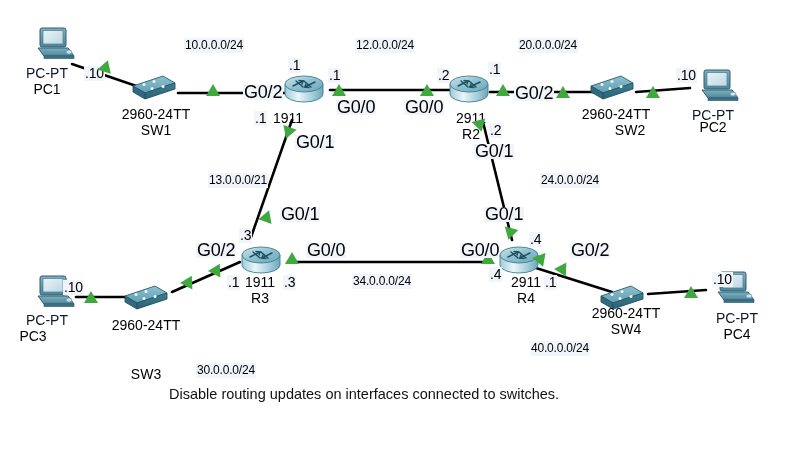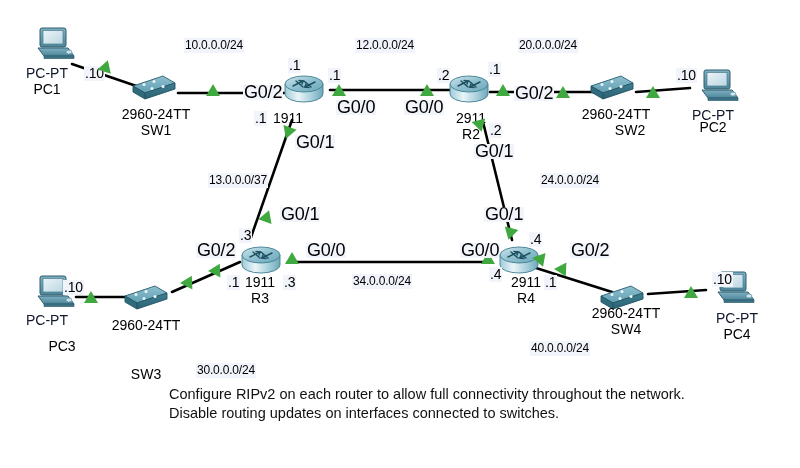--- a/index.html
+++ b/index.html
@@ -233,21 +233,21 @@
       <rect x="7" y="4.5" width="20" height="13.5" fill="url(#gPcScr)" stroke="#4a7e90" stroke-width="0.7"></rect>
       <path d="M2,22 L32,22 L38,30 L8,30 Z" fill="url(#gPcBody)" stroke="#2f5f70" stroke-width="1"></path>
       <path d="M8,30 L38,30 L38,32.5 L8,32.5 Z" fill="#3c7386" stroke="#2f5f70" stroke-width="0.7"></path>
       <ellipse cx="33" cy="26" rx="3" ry="2" fill="#cfe6ee" stroke="#4a7e90" stroke-width="0.6"></ellipse>
     </svg>
   </div>
   <div class="lbl ipoct" style="left:676px;top:68px;">.10</div>
   <div class="devname pcmodel" style="left:680px;top:108px;width:66px;">PC-PT</div>
   <div class="devname" style="left:680px;top:120px;width:66px;">PC2</div>
 
-  <div class="lbl subnet" style="left:208px;top:173px;">13.0.0.0/37</div>
+  <div class="lbl subnet" style="left:208px;top:173px;">13.0.0.0/21</div>
   <div class="tri" style="left:260px;top:210px;transform:rotate(20deg);"></div>
   <div class="lbl ifname" style="left:280px;top:207px;">G0/1</div>
   <div class="lbl ipoct" style="left:239px;top:228px;">.3</div>
 
   <div class="lbl subnet" style="left:540px;top:173px;">24.0.0.0/24</div>
 
   <div class="lbl ifname" style="left:484px;top:207px;">G0/1</div>
   <div class="tri" style="left:503px;top:228px;transform:rotate(195deg);"></div>
   <div class="lbl ipoct" style="left:529px;top:232px;">.4</div>
 
@@ -306,21 +306,21 @@
     <svg class="pc" viewBox="0 0 40 34">
       <rect x="4" y="2" width="26" height="19" rx="2" fill="url(#gPcBody)" stroke="#2f5f70" stroke-width="1"></rect>
       <rect x="7" y="4.5" width="20" height="13.5" fill="url(#gPcScr)" stroke="#4a7e90" stroke-width="0.7"></rect>
       <path d="M2,22 L32,22 L38,30 L8,30 Z" fill="url(#gPcBody)" stroke="#2f5f70" stroke-width="1"></path>
       <path d="M8,30 L38,30 L38,32.5 L8,32.5 Z" fill="#3c7386" stroke="#2f5f70" stroke-width="0.7"></path>
       <ellipse cx="33" cy="26" rx="3" ry="2" fill="#cfe6ee" stroke="#4a7e90" stroke-width="0.6"></ellipse>
     </svg>
   </div>
   <div class="lbl ipoct" style="left:63px;top:280px;">.10</div>
   <div class="devname pcmodel" style="left:14px;top:313px;width:66px;">PC-PT</div>
-  <div class="devname" style="left:29px;top:329px;width:66px;margin-top:10px;">PC3</div>
+  <div class="devname" style="left:0;top:329px;width:66px;">PC3</div>
   <div class="tri" style="left:84px;top:291px;"></div>
 
   <div class="node" style="left:122px;top:284px;">
     <svg class="sw" viewBox="0 0 48 28">
       <path d="M3,12 L33,2 L45,9 L15,19 Z" fill="url(#gSwTop)" stroke="#2b6173" stroke-width="0.9"></path>
       <path d="M3,12 L15,19 L15,25 L3,18 Z" fill="#2f6a7d" stroke="#245565" stroke-width="0.9"></path>
       <path d="M15,19 L45,9 L45,15 L15,25 Z" fill="url(#gSwFront)" stroke="#245565" stroke-width="0.9"></path>
       <circle cx="14" cy="10.5" r="1.5" fill="#eaf6fa"></circle>
       <circle cx="24" cy="7.5" r="1.5" fill="#eaf6fa"></circle>
       <circle cx="33" cy="12.5" r="1.5" fill="#eaf6fa"></circle>
@@ -357,17 +357,16 @@
       <path d="M2,22 L32,22 L38,30 L8,30 Z" fill="url(#gPcBody)" stroke="#2f5f70" stroke-width="1"></path>
       <path d="M8,30 L38,30 L38,32.5 L8,32.5 Z" fill="#3c7386" stroke="#2f5f70" stroke-width="0.7"></path>
       <ellipse cx="33" cy="26" rx="3" ry="2" fill="#cfe6ee" stroke="#4a7e90" stroke-width="0.6"></ellipse>
     </svg>
   </div>
   <div class="lbl ipoct" style="left:712px;top:272px;">.10</div>
   <div class="devname pcmodel" style="left:704px;top:311px;width:66px;">PC-PT</div>
   <div class="devname" style="left:704px;top:327px;width:66px;">PC4</div>
 
   <div id="instructions">
-    <div>Configure RIPv2 on each router to allow full connectivity throughout the network.</div>
     <div>Disable routing updates on interfaces connected to switches.</div>
   </div>
 
 </div>
 
 </body></html>

